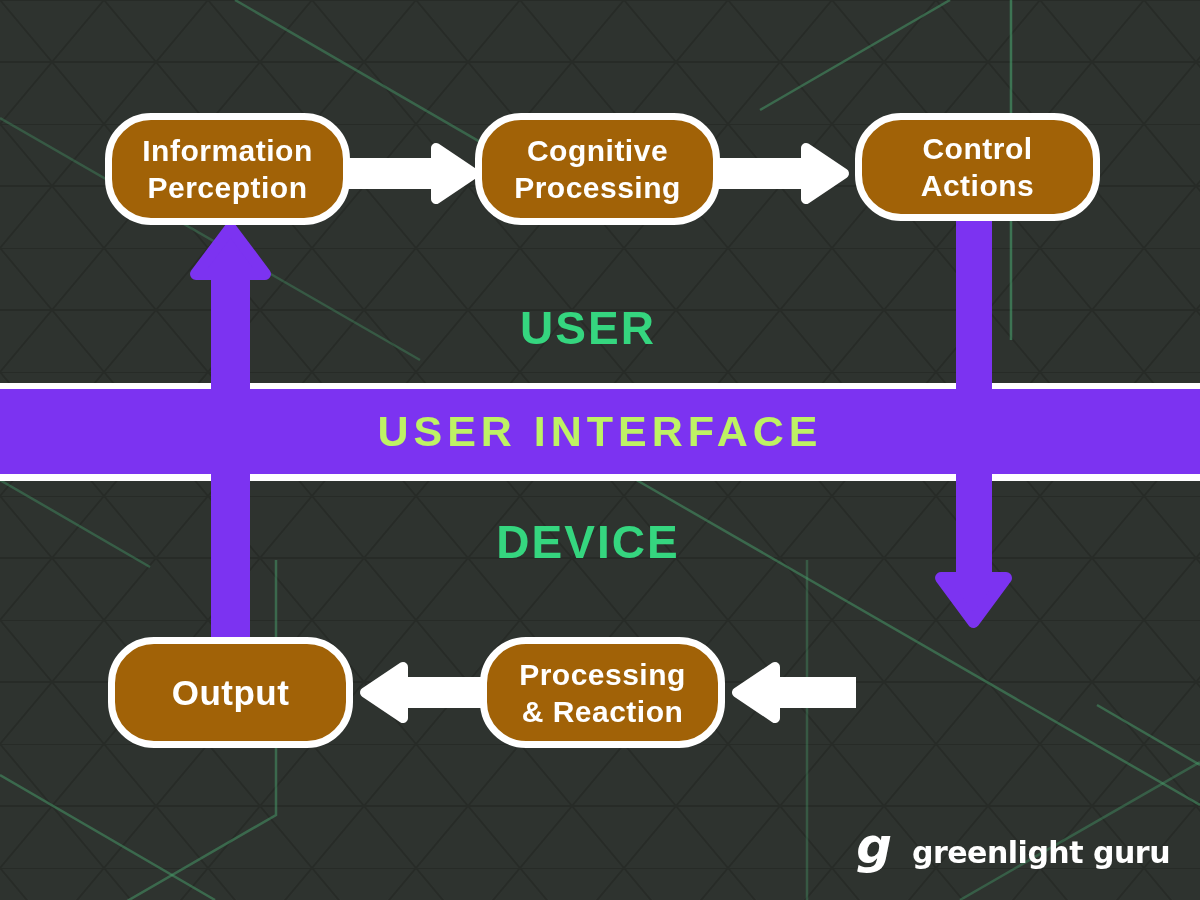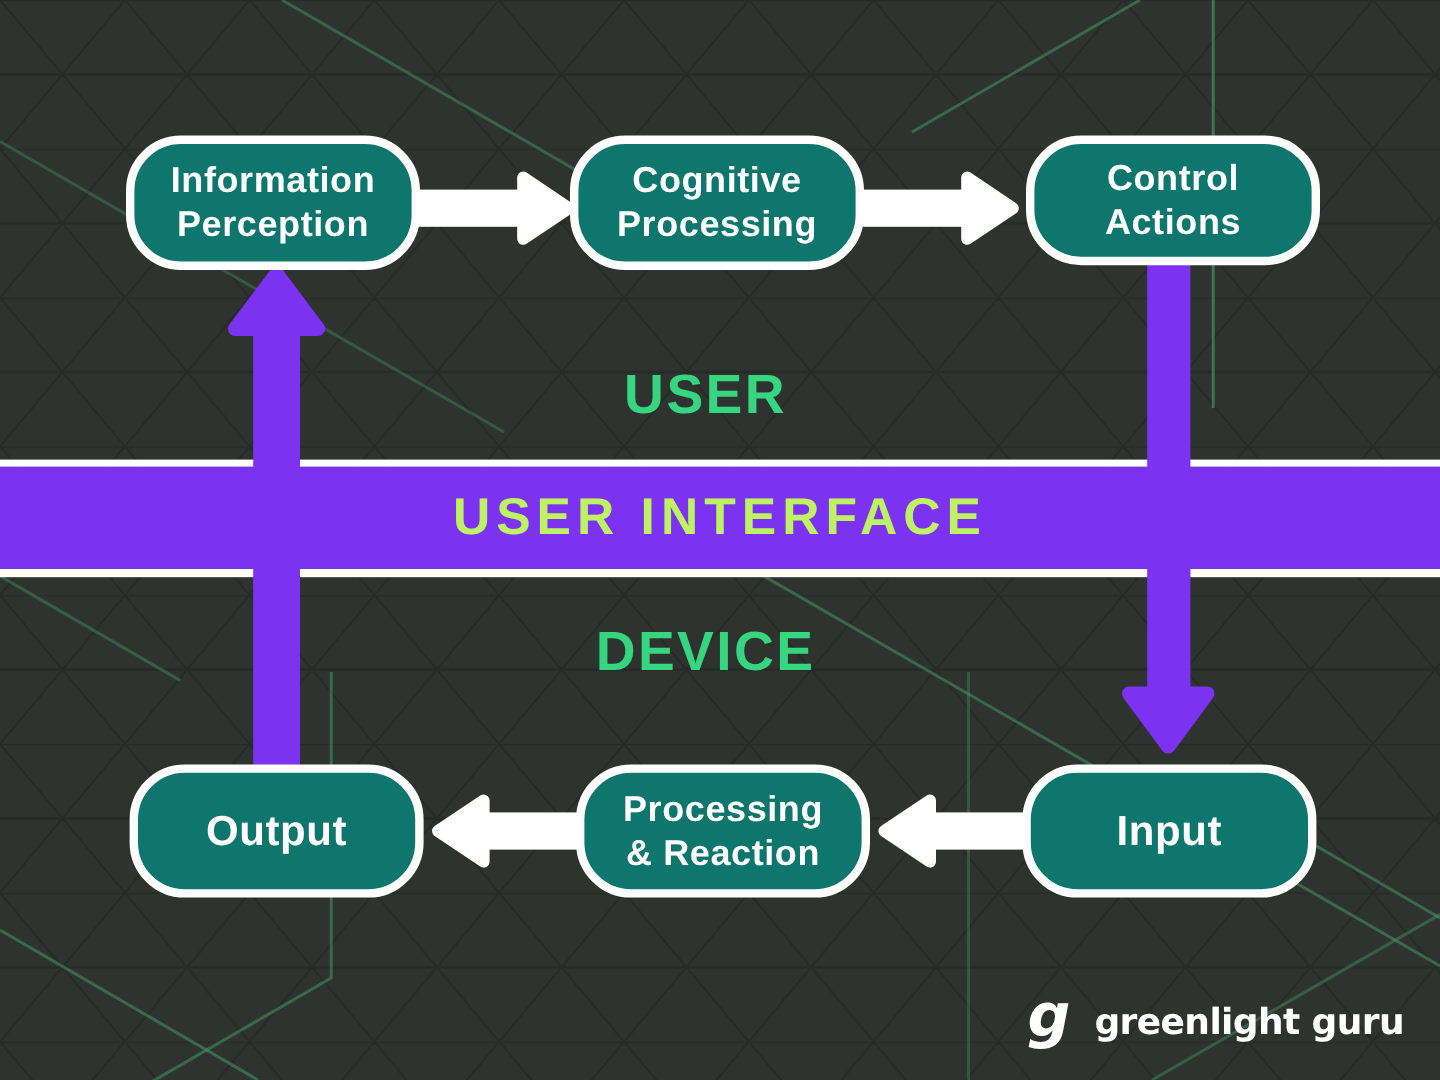--- a/index.html
+++ b/index.html
@@ -27,21 +27,21 @@
     transform:translateX(-12px);
   }
   #user-label{top:301px;}
   #device-label{top:515px;}
   
   #purple-arrows{z-index:3;}
   #white-arrows{z-index:5;}
   
   .node{
     position:absolute;z-index:4;box-sizing:border-box;
-    background:#0f766e;border:7px solid #ffffff;border-radius:46px;
+    background:#a16207;border:7px solid #ffffff;border-radius:46px;
     display:flex;align-items:center;justify-content:center;
     color:#ffffff;font-weight:bold;text-align:center;
     font-size:30px;line-height:37px;letter-spacing:.5px;
     white-space:pre-line;
   }
   .node.lg{font-size:35px;}
   #node-info{left:105px;top:113px;width:245px;height:112px;}
   #node-cog{left:475px;top:113px;width:245px;height:112px;}
   #node-ctrl{left:855px;top:113px;width:245px;height:108px;}
   #node-out{left:108px;top:637px;width:245px;height:111px;}
@@ -113,21 +113,20 @@
 
   <div id="node-info" class="node">Information
 Perception</div>
   <div id="node-cog" class="node">Cognitive
 Processing</div>
   <div id="node-ctrl" class="node">Control
 Actions</div>
   <div id="node-out" class="node lg">Output</div>
   <div id="node-proc" class="node">Processing
 &amp; Reaction</div>
-  <div id="node-in" class="node lg">Input</div>
 
   <svg id="white-arrows" class="layer" width="1200" height="900" xmlns="http://www.w3.org/2000/svg">
     <g fill="#ffffff" stroke="#ffffff">
       <rect x="348" y="158" width="88" height="31" stroke="none"></rect>
       <path d="M436,148 L474,173.5 L436,199 Z" stroke-width="10" stroke-linejoin="round"></path>
     </g>
     <g fill="#ffffff" stroke="#ffffff">
       <rect x="716" y="158" width="88" height="31" stroke="none"></rect>
       <path d="M806,148 L844,173.5 L806,199 Z" stroke-width="10" stroke-linejoin="round"></path>
     </g>

